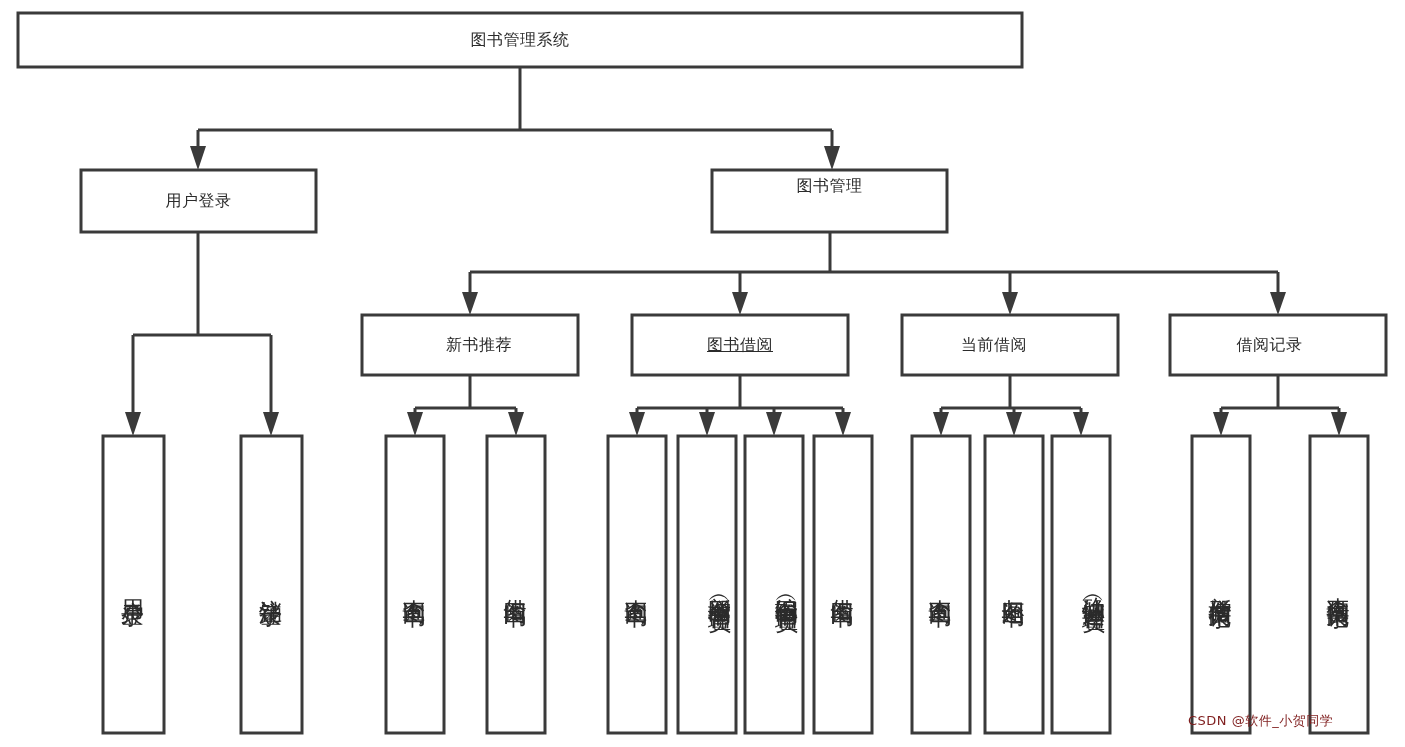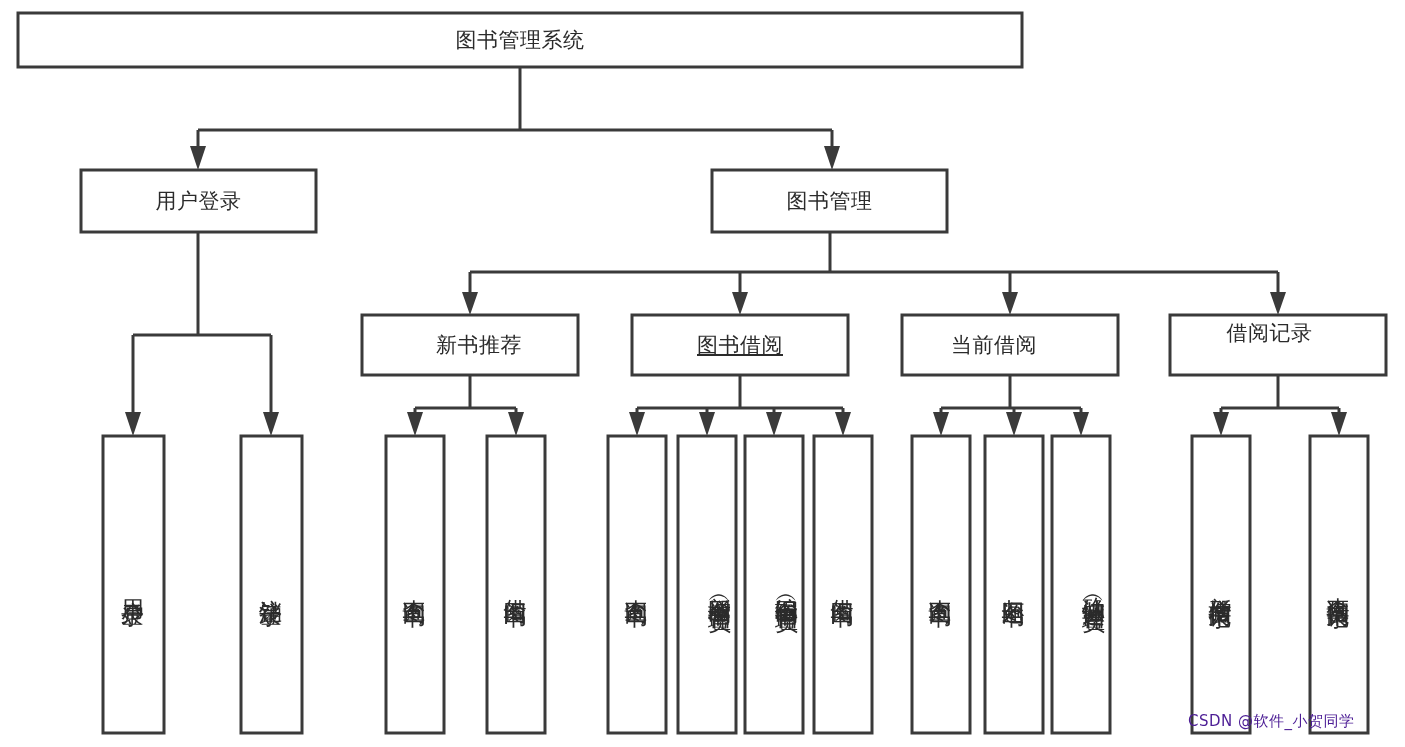--- a/index.html
+++ b/index.html
@@ -37,21 +37,21 @@
   .arrow-head {
     fill: #3a3a3a;
     stroke: none;
   }
   .node-label-h {
     position: absolute;
     display: flex;
     align-items: center;
     justify-content: center;
     color: #2b2b2b;
-    font-size: 21px;
+    font-size: 16px;
     line-height: 1.15;
     letter-spacing: 0.5px;
     white-space: nowrap;
     pointer-events: none;
   }
   .node-label-v {
     position: absolute;
     display: flex;
     justify-content: center;
     color: #2b2b2b;
@@ -61,22 +61,22 @@
     text-orientation: upright;
     white-space: nowrap;
     pointer-events: none;
   }
   .node-label-v.center { align-items: center; }
   .node-label-v.top { align-items: flex-start; }
   .watermark {
     position: absolute;
     left: 1188px;
     top: 712px;
-    font-size: 15px;
-    color: #4c1d95;
+    font-size: 13px;
+    color: #7f1d1d;
     letter-spacing: 0.5px;
     white-space: nowrap;
   }
 </style>
 </head>
 <body>
 
 <div id="diagram-root">
 
   <svg class="diagram-canvas" viewBox="0 0 1405 747">
@@ -175,26 +175,26 @@
     <rect class="node-box" x="912" y="436" width="58" height="297"></rect>
     <rect class="node-box" x="985" y="436" width="58" height="297"></rect>
     <rect class="node-box" x="1052" y="436" width="58" height="297"></rect>
     <rect class="node-box" x="1192" y="436" width="58" height="297"></rect>
     <rect class="node-box" x="1310" y="436" width="58" height="297"></rect>
   </svg>
 
   <div class="node-label-h" style="left:18px;  top:13px;  width:1004px; height:54px;">图书管理系统</div>
 
   <div class="node-label-h" style="left:81px;  top:170px; width:235px; height:62px;">用户登录</div>
-  <div class="node-label-h" style="left:712px; top:170px; width:235px; height:62px;">图书管理</div>
+  <div class="node-label-h" style="left:712px; top:155px; width:235px; height:62px;">图书管理</div>
 
   <div class="node-label-h" style="left:362px; top:315px; width:216px; height:60px;margin-left:9px;">新书推荐</div>
   <div class="node-label-h" style="left:632px; top:315px; width:216px; height:60px;text-decoration:underline;">图书借阅</div>
   <div class="node-label-h" style="left:896px; top:315px; width:196px; height:60px;">当前借阅</div>
-  <div class="node-label-h" style="left:1170px; top:303px; width:199px; height:60px;">借阅记录</div>
+  <div class="node-label-h" style="left:1170px; top:315px; width:199px; height:60px;">借阅记录</div>
 
   <div class="node-label-v center" style="left:103px; top:436px; width:61px; height:297px;">用户登录</div>
   <div class="node-label-v center" style="left:241px; top:436px; width:61px; height:297px;">注销登录</div>
   <div class="node-label-v center" style="left:386px; top:436px; width:58px; height:297px;">查询图书</div>
   <div class="node-label-v center" style="left:487px; top:436px; width:58px; height:297px;">借阅图书</div>
   <div class="node-label-v center" style="left:608px; top:436px; width:58px; height:297px;">查询图书</div>
   <div class="node-label-v top" style="left:678px; top:442px; width:58px; height:291px;">新增图书（管理员）</div>
   <div class="node-label-v top" style="left:745px; top:442px; width:58px; height:291px;">编辑图书（管理员）</div>
   <div class="node-label-v center" style="left:814px; top:436px; width:58px; height:297px;">借阅图书</div>
   <div class="node-label-v center" style="left:912px; top:436px; width:58px; height:297px;">查询图书</div>

